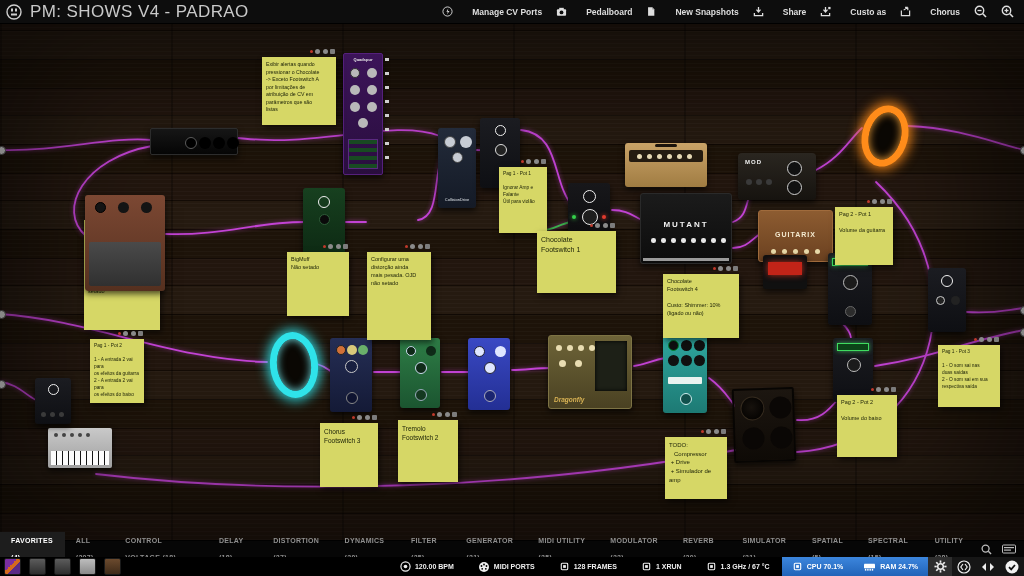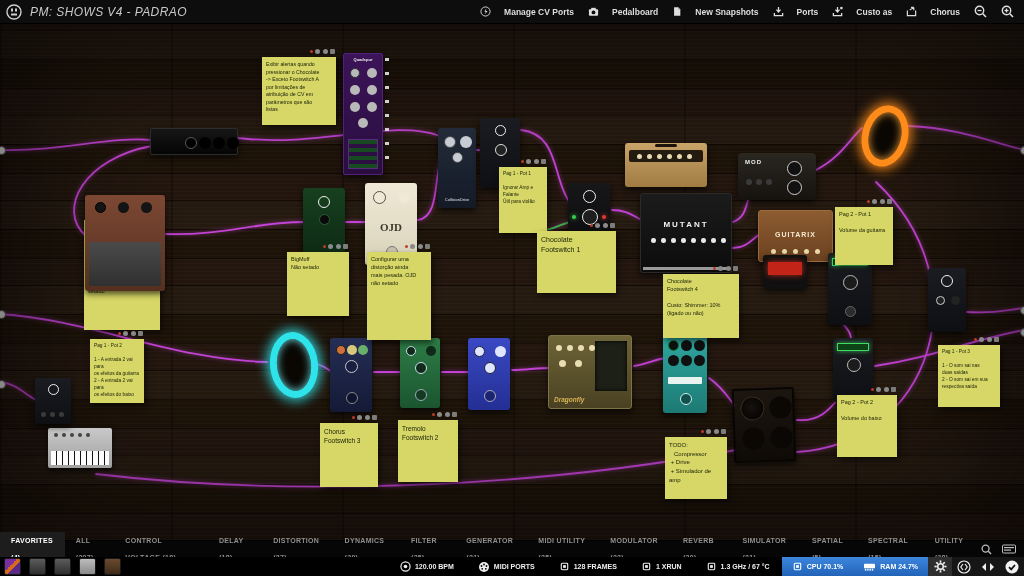--- a/index.html
+++ b/index.html
@@ -1,22 +1,22 @@
 <!DOCTYPE html>
 <html><head>
 <meta charset="utf-8">
 <style>
   html,body{margin:0;padding:0;background:#000;}
   body{width:1024px;height:576px;overflow:hidden;font-family:"Liberation Sans",sans-serif;-webkit-font-smoothing:antialiased;}
   
   .topbar{position:absolute;left:0;top:0;width:1024px;height:24px;background:#0d0d0d;display:flex;align-items:center;z-index:50;border-bottom:1px solid #000;box-sizing:border-box;}
   .logo{width:16px;height:16px;margin:0 8px 0 6px;}
-  .pb-title{color:#c9c9c9;font-size:12px;letter-spacing:.4px;font-style:italic;}
+  .pb-title{color:#c9c9c9;font-size:17px;letter-spacing:.4px;}
   .tb-right{margin-left:auto;display:flex;align-items:center;gap:14px;padding-right:10px;}
-  .tbbtn{display:flex;align-items:center;gap:13px;color:#dedede;font-size:8.5px;font-weight:bold;cursor:pointer;}
+  .tbbtn{display:flex;align-items:center;gap:19px;color:#dedede;font-size:8.5px;font-weight:bold;cursor:pointer;}
   .tbbtn svg{display:block;}
   .zoombtn{width:13px;height:13px;}
   
   .canvas{position:absolute;left:0;top:24px;width:1024px;height:516px;overflow:hidden;
     background:
       repeating-linear-gradient(90deg, rgba(0,0,0,.25) 0 2px, rgba(0,0,0,0) 2px 171px),
       repeating-linear-gradient(0deg, rgba(255,255,255,.022) 0 1px, rgba(0,0,0,0) 1px 4px),
       repeating-linear-gradient(0deg, #22160e 0 26px, #130b06 26px 27px, #1d1309 27px 55px, #100904 55px 56px, #251a10 56px 84px, #140c06 84px 85px);}
   .canvas::after{content:"";position:absolute;inset:0;box-shadow:inset 0 0 120px 40px rgba(0,0,0,.55);pointer-events:none;}
   .cables{position:absolute;left:0;top:0;filter:drop-shadow(0 0 2px rgba(210,70,220,.55));}
@@ -132,21 +132,21 @@
           <path d="M2.5 1h5L10 3.5V11h-7.5z" fill="#dedede"></path>
           <path d="M7.5 1 10 3.5H7.5z" fill="#9a9a9a"></path>
         </svg>
       <span>New Snapshots</span>
     </div>
     <div class="tbbtn">
       <svg viewBox="0 0 12 12" width="11" height="11">
           <path d="M6 1v5M3.8 4 6 6.6 8.2 4" stroke="#dedede" stroke-width="1.4" fill="none"></path>
           <path d="M1.5 7.5v3h9v-3" stroke="#dedede" stroke-width="1.4" fill="none"></path>
         </svg>
-      <span>Ports</span>
+      <span>Share</span>
     </div>
     <div class="tbbtn">
       <svg viewBox="0 0 12 12" width="11" height="11">
           <path d="M6 1v5M3.8 4 6 6.6 8.2 4" stroke="#dedede" stroke-width="1.4" fill="none"></path>
           <path d="M1.5 7.5v3h9v-3" stroke="#dedede" stroke-width="1.4" fill="none"></path>
           <rect x="9" y="1" width="2.5" height="2.5" fill="#dedede"></rect>
         </svg>
       <span>Custo as</span>
     </div>
     <div class="tbbtn">
@@ -239,25 +239,20 @@
     <div class="lbl"></div>
     <div class="tread"></div>
   </div>
 
   <div class="pedal p-bigmuff" style="left:303px;top:164px;width:42px;height:76px;">
     <div class="ringlogo" style="left:15px;top:8px;width:10px;height:10px;"></div>
     <div class="k" style="left:16px;top:26px;width:9px;height:9px;background:#0a0a0a;border:1px solid #2e5c38;"></div>
     <div class="plabel" style="left:0;right:0;bottom:6px;text-align:center;font-size:5.5px;color:#d8b658;">BigMuff</div>
   </div>
 
-  <div class="pedal p-ojd" style="left:365px;top:159px;width:52px;height:82px;">
-    <div class="k" style="left:8px;top:8px;width:11px;height:11px;background:#efe9d6;border:1.5px solid #55504a;box-shadow:25px 0 0 -1px #efe9d6;"></div>
-    <div class="name">OJD</div>
-    <div class="k" style="left:21px;bottom:7px;width:10px;height:10px;background:#c9c2ac;border:1px solid #777;"></div>
-  </div>
 
   <div class="pedal p-collision" style="left:438px;top:104px;width:38px;height:80px;">
     <div class="k" style="left:6px;top:8px;width:10px;height:10px;background:#c7ccd4;border:1px solid #444;box-shadow:16px 0 0 #c7ccd4;"></div>
     <div class="k" style="left:14px;top:24px;width:9px;height:9px;background:#c7ccd4;border:1px solid #444;"></div>
     <div class="name">CollisionDrive</div>
   </div>
 
   <div class="pedal p-dark" style="left:480px;top:94px;width:40px;height:70px;">
     <div class="ringlogo" style="left:15px;top:7px;width:9px;height:9px;"></div>
     <div class="k" style="left:15px;top:26px;width:10px;height:10px;background:#222;border:1.5px solid #ddd;"></div>
@@ -269,21 +264,21 @@
     <div class="k" style="left:4px;top:32px;width:4px;height:4px;background:#34d04a;box-shadow:0 0 4px #34d04a;"></div>
     <div class="k" style="right:4px;top:32px;width:4px;height:4px;background:#e03a2e;box-shadow:0 0 4px #e03a2e;"></div>
   </div>
 
   <div class="pedal p-amptan" style="left:625px;top:119px;width:82px;height:44px;">
     <div class="handle"></div>
     <div class="panel"></div>
     <div class="k" style="left:12px;top:11px;width:5px;height:5px;background:#e6d9b4;box-shadow:10px 0 0 #e6d9b4,20px 0 0 #e6d9b4,30px 0 0 #e6d9b4,40px 0 0 #e6d9b4,50px 0 0 #e6d9b4;"></div>
   </div>
 
-  <div class="pedal p-mutant" style="left:640px;top:169px;width:92px;height:80px;">
+  <div class="pedal p-mutant" style="left:640px;top:169px;width:92px;height:71px;">
     <div class="name">MUTANT</div>
     <div class="k" style="left:10px;top:44px;width:4.5px;height:4.5px;background:#e8e8e8;box-shadow:10px 0 0 #e8e8e8,20px 0 0 #e8e8e8,30px 0 0 #e8e8e8,40px 0 0 #e8e8e8,50px 0 0 #e8e8e8,60px 0 0 #e8e8e8,70px 0 0 #e8e8e8;"></div>
     <div class="strip"></div>
   </div>
 
   <div class="pedal p-modduox" style="left:738px;top:129px;width:78px;height:47px;">
     <div class="name">MOD</div>
     <div class="k" style="right:14px;top:8px;width:13px;height:13px;background:#111;border:1.5px solid #cfcfcf;"></div>
     <div class="k" style="right:14px;top:27px;width:13px;height:13px;background:#111;border:1.5px solid #cfcfcf;"></div>
     <div class="k" style="left:8px;top:26px;width:6px;height:6px;background:#3a3a3a;box-shadow:10px 0 0 #3a3a3a,20px 0 0 #3a3a3a;"></div>

